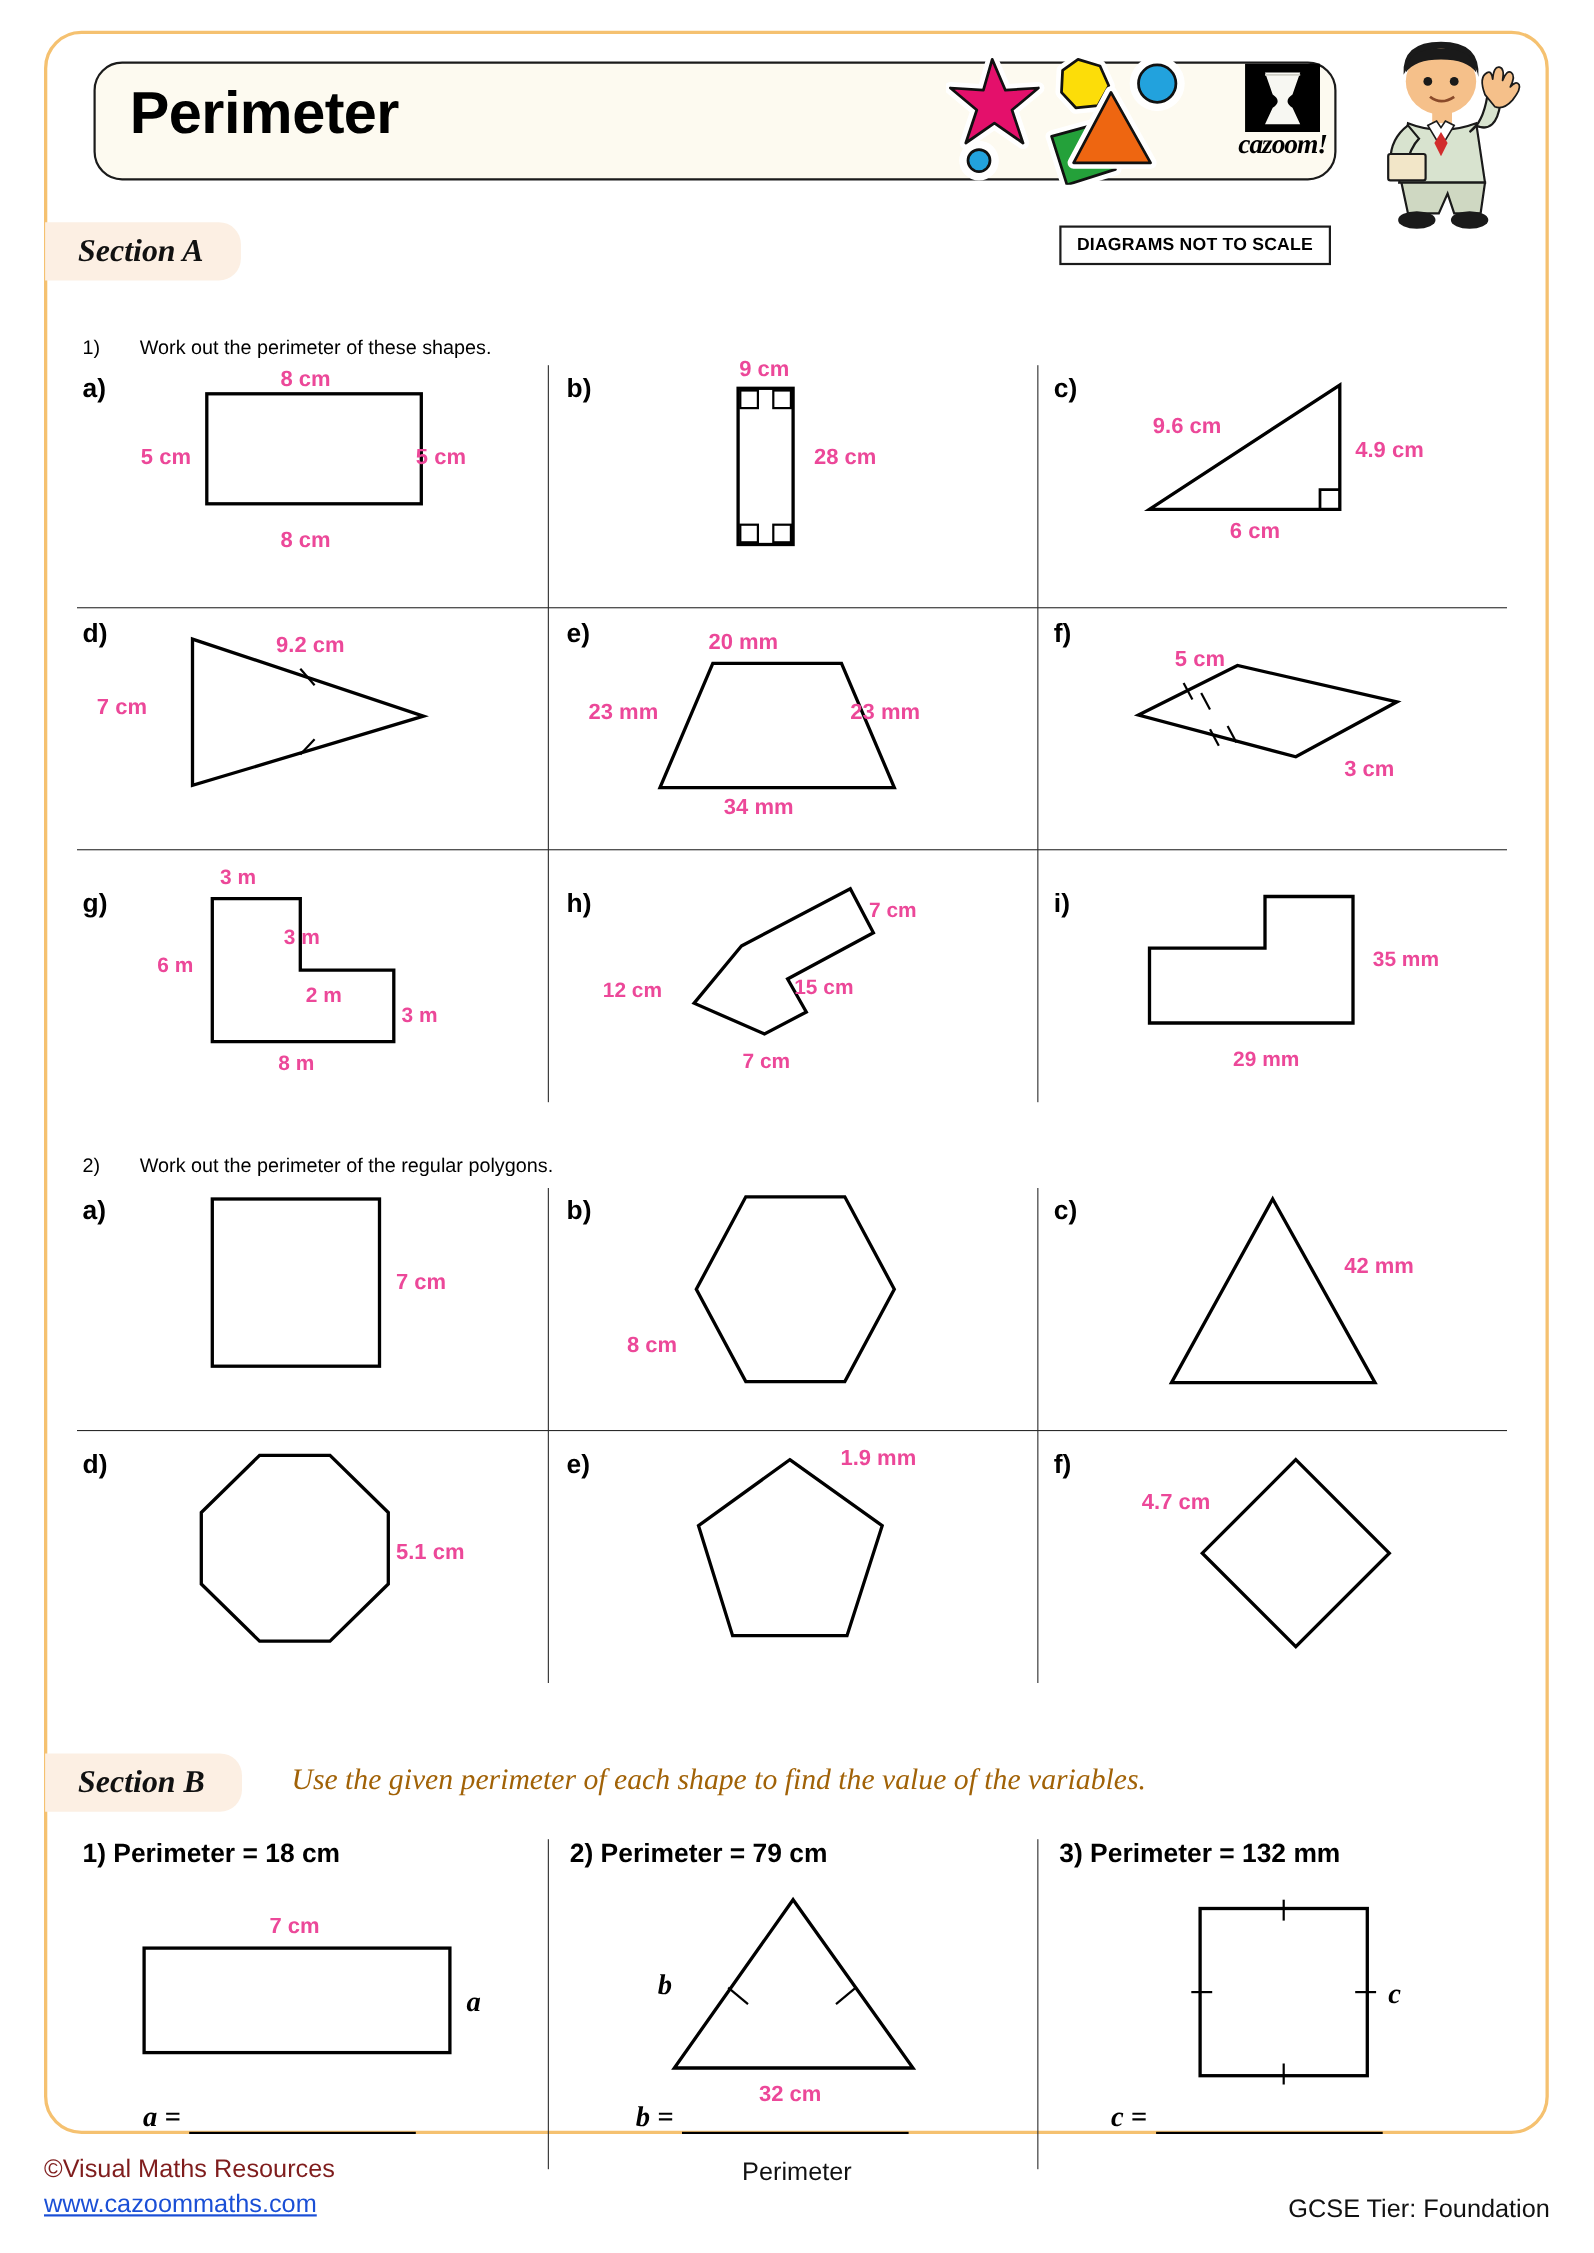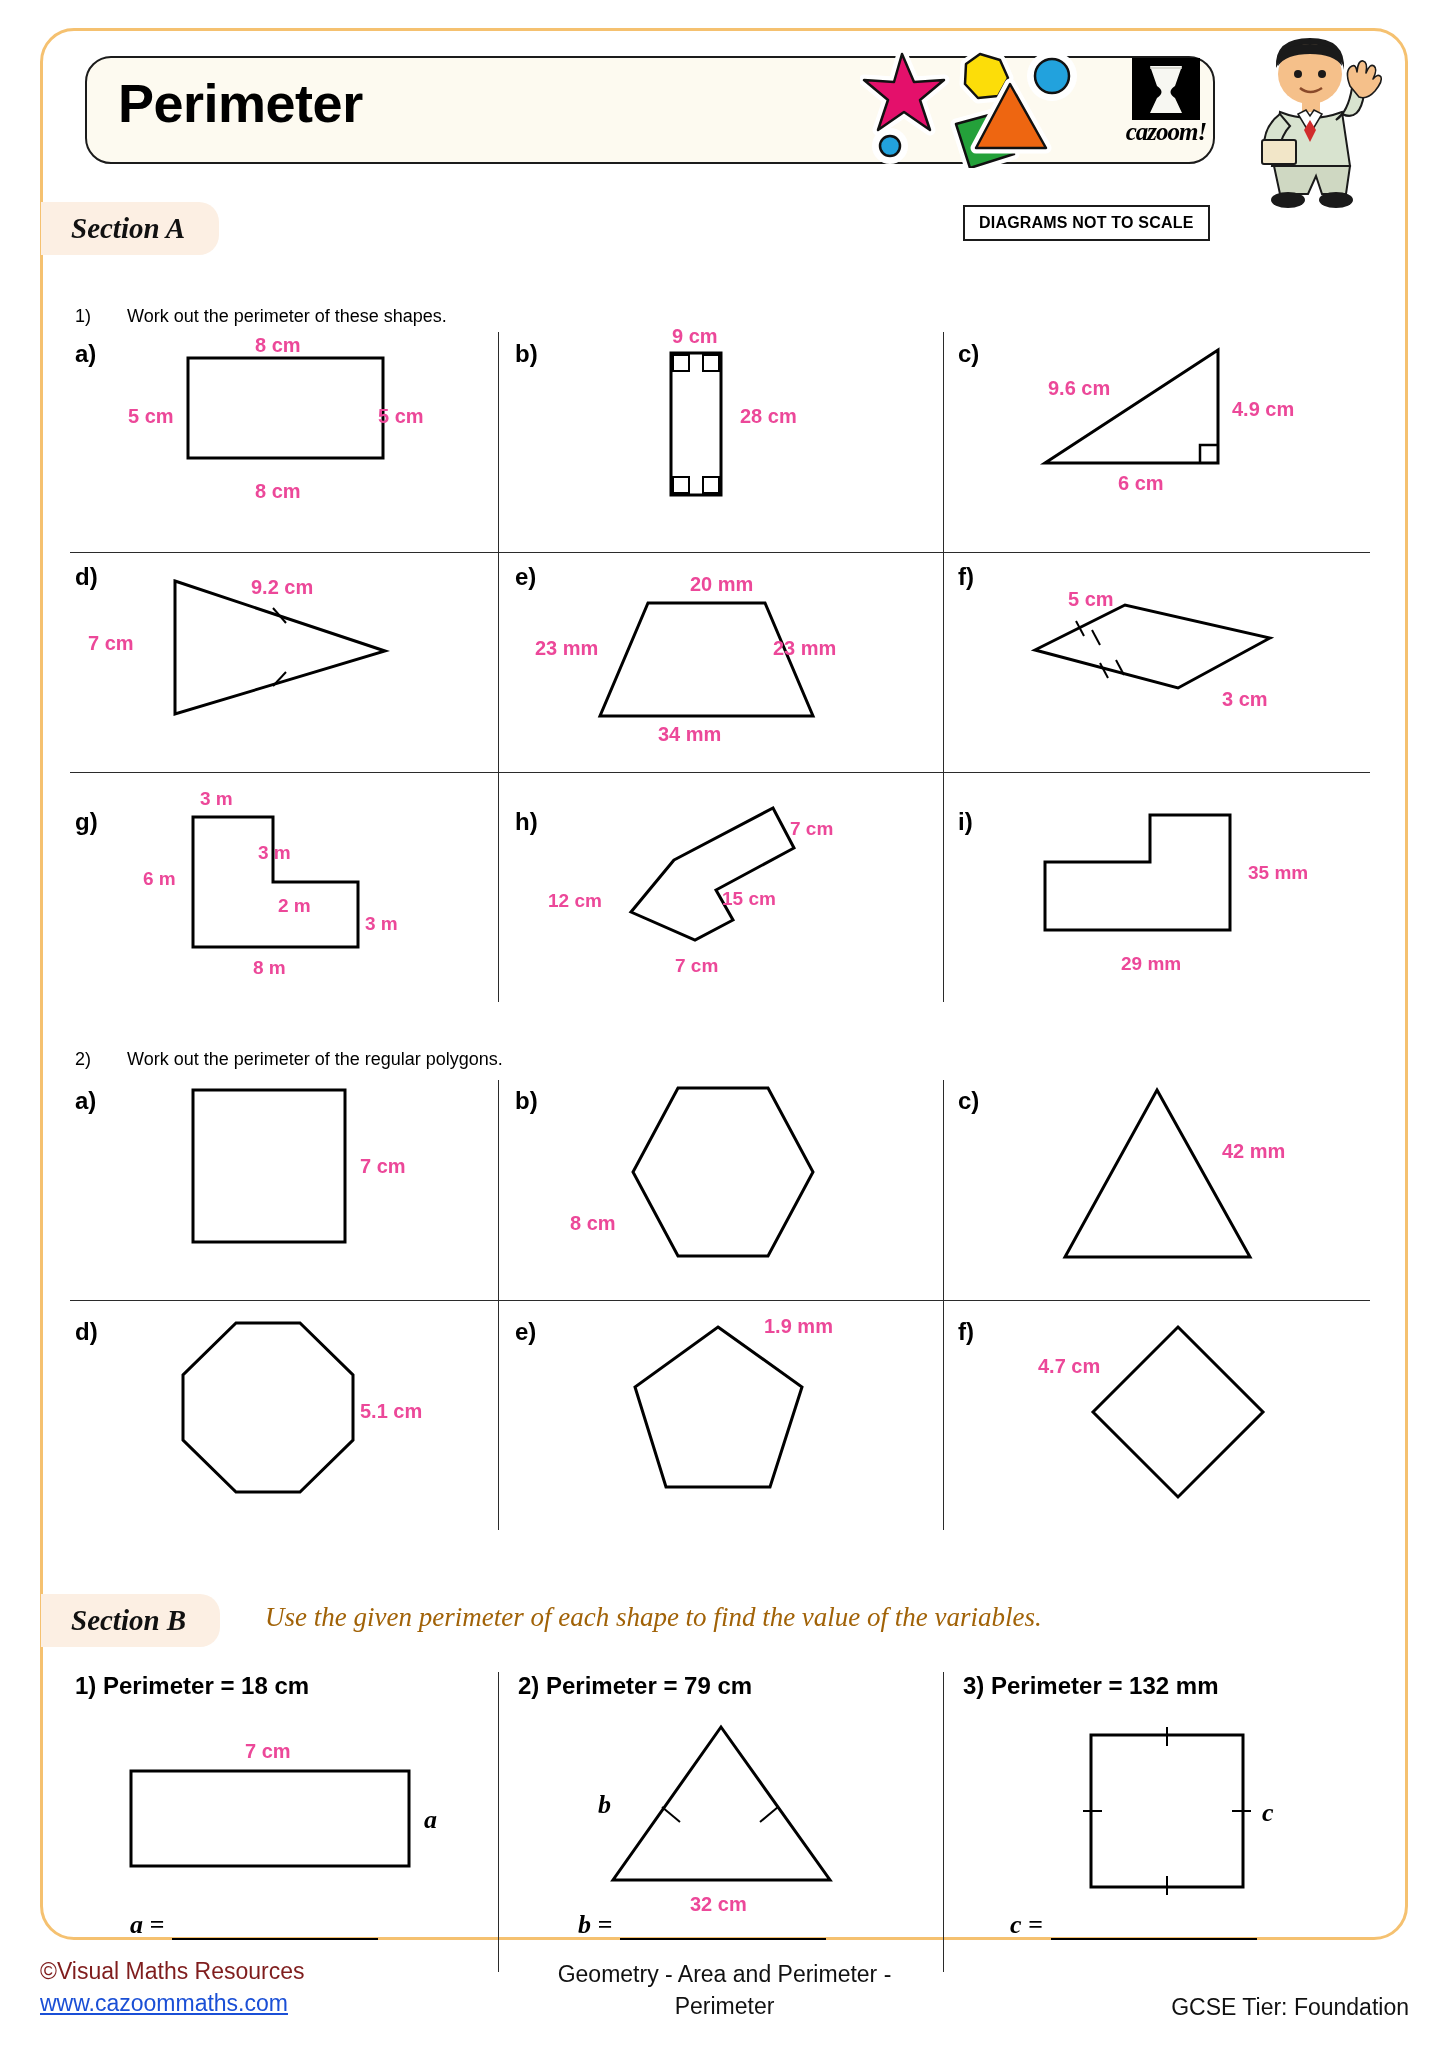--- a/index.html
+++ b/index.html
@@ -340,21 +340,21 @@
   </div>
   <div class="lab" style="left:251px; top:576px;">9.2 cm</div>
   <div class="lab" style="left:88px; top:632px;">7 cm</div>
 
   <div class="letter" style="left:515px; top:563px;">e)</div>
   <div class="shape" style="left:595px; top:598px;">
     <svg width="230" height="125">
       <path d="M53,5 L170,5 L218,118 L5,118 Z" fill="none" stroke="#000" stroke-width="3"></path>
     </svg>
   </div>
-  <div class="lab" style="left:690px; top:573px;text-align:center;">20 mm</div>
+  <div class="lab" style="left:644px; top:573px;text-align:center;">20 mm</div>
   <div class="lab" style="left:535px; top:637px;">23 mm</div>
   <div class="lab" style="left:773px; top:637px;">23 mm</div>
   <div class="lab" style="left:658px; top:723px;">34 mm</div>
 
   <div class="letter" style="left:958px; top:563px;">f)</div>
   <div class="shape" style="left:1030px; top:600px;">
     <svg width="250" height="100">
       <path d="M5,50 L95,5 L240,38 L148,88 Z" fill="none" stroke="#000" stroke-width="3"></path>
       <path d="M46,21 L54,36" stroke="#000" stroke-width="2"></path>
       <path d="M62,30 L70,45" stroke="#000" stroke-width="2"></path>
@@ -501,19 +501,18 @@
   <div class="varlab" style="left:1262px; top:1798px;">c</div>
   <div class="answer-row" style="left:1010px; top:1910px;">
     <span>c =</span>
     <span class="answer-line"></span>
   </div>
 
   <div class="footer">
     <div class="f-left">©Visual Maths Resources</div>
     <a class="f-link" href="#">www.cazoommaths.com</a>
     <div class="f-center">
-      <div>Geometry - Area and Perimeter -</div>
       <div>Perimeter</div>
     </div>
     <div class="f-right">GCSE Tier: Foundation</div>
   </div>
 
 </div>
 
 </body></html>

